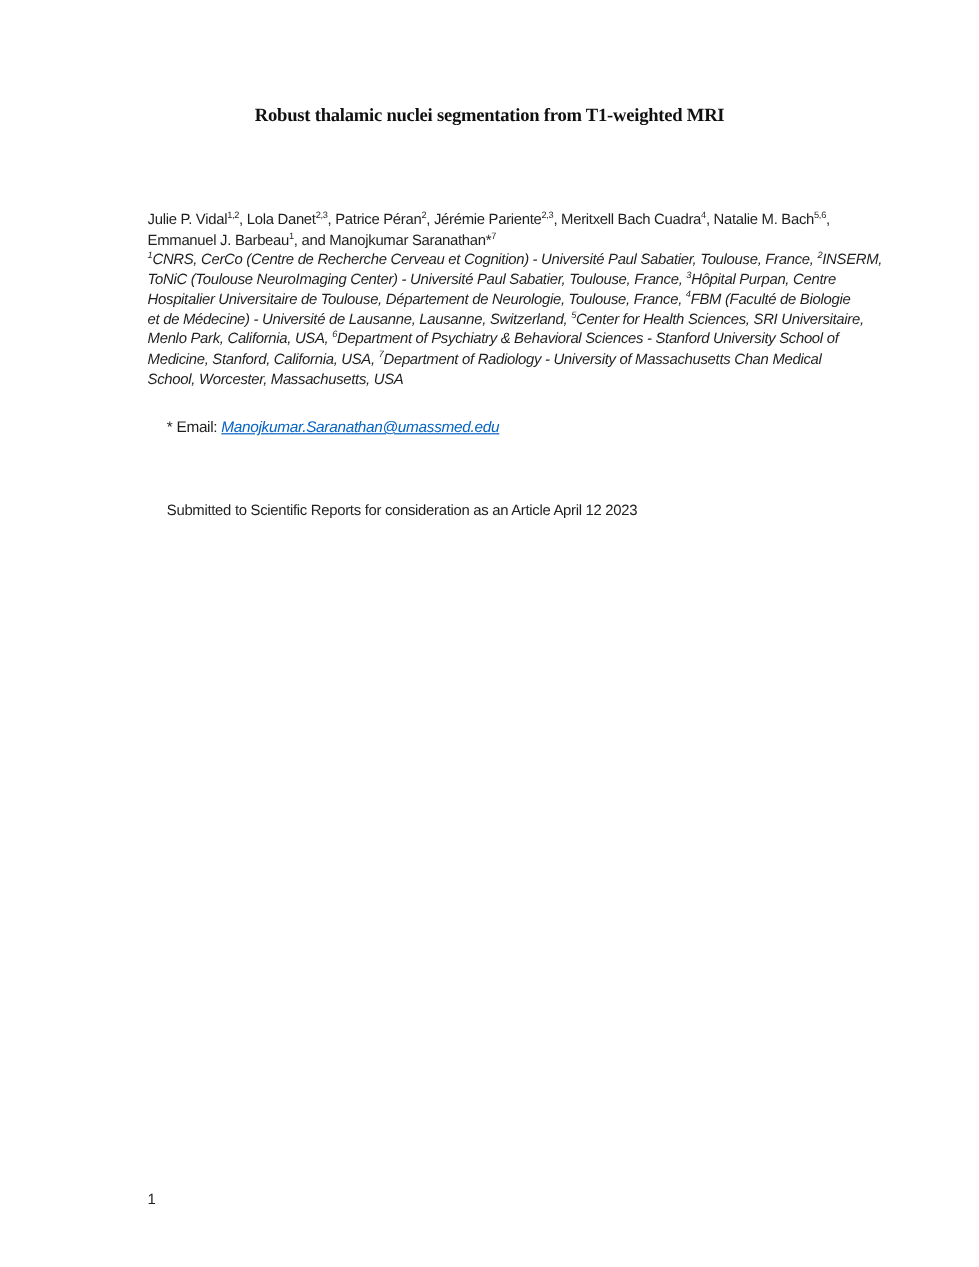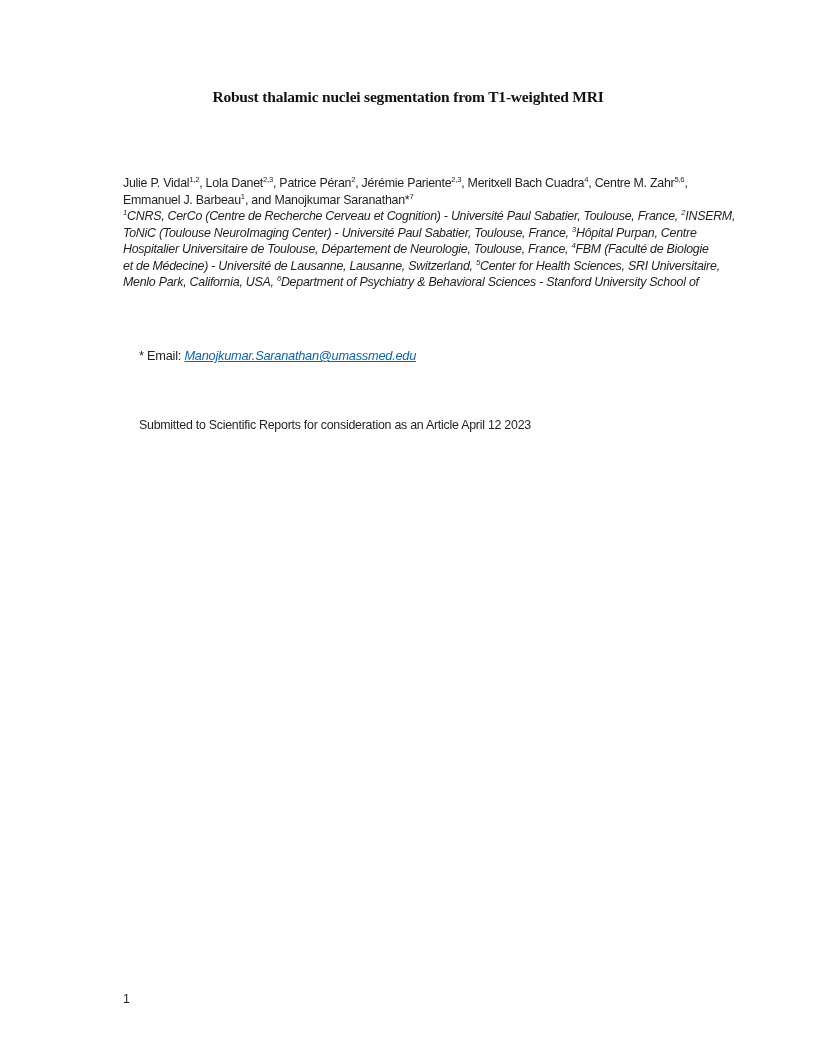--- a/index.html
+++ b/index.html
@@ -71,30 +71,32 @@
   }
 </style>
 </head>
 <body>
 
 <div class="page">
 
   <h1 class="title">Robust thalamic nuclei segmentation from T1-weighted MRI</h1>
 
   <div class="textcol authors">
-      <div class="tline"><span>Julie P. Vidal</span><sup>1,2</sup><span>, Lola Danet</span><sup>2,3</sup><span>, Patrice Péran</span><sup>2</sup><span>, Jérémie Pariente</span><sup>2,3</sup><span>, Meritxell Bach Cuadra</span><sup>4</sup><span>, Centre M. Zahr</span><sup>5,6</sup><span>,</span></div>
+      <div class="tline"><span>Julie P. Vidal</span><sup>1,2</sup><span>, Lola Danet</span><sup>2,3</sup><span>, Patrice Péran</span><sup>2</sup><span>, Jérémie Pariente</span><sup>2,3</sup><span>, Meritxell Bach Cuadra</span><sup>4</sup><span>, Natalie M. Bach</span><sup>5,6</sup><span>,</span></div>
       <div class="tline"><span>Emmanuel J. Barbeau</span><sup>1</sup><span>, and Manojkumar Saranathan*</span><sup>7</sup></div>
     </div>
 
   <div class="textcol affiliations">
       <div class="tline"><sup>1</sup><span>CNRS, CerCo (Centre de Recherche Cerveau et Cognition) - Université Paul Sabatier, Toulouse, France, </span><sup>2</sup><span>INSERM,</span></div>
       <div class="tline"><span>ToNiC (Toulouse NeuroImaging Center) - Université Paul Sabatier, Toulouse, France, </span><sup>3</sup><span>Hôpital Purpan, Centre</span></div>
       <div class="tline"><span>Hospitalier Universitaire de Toulouse, Département de Neurologie, Toulouse, France, </span><sup>4</sup><span>FBM (Faculté de Biologie</span></div>
       <div class="tline"><span>et de Médecine) - Université de Lausanne, Lausanne, Switzerland, </span><sup>5</sup><span>Center for Health Sciences, SRI Universitaire,</span></div>
       <div class="tline"><span>Menlo Park, California, USA, </span><sup>6</sup><span>Department of Psychiatry &amp; Behavioral Sciences - Stanford University School of</span></div>
+      <div class="tline"><span>Medicine, Stanford, California, USA, </span><sup>7</sup><span>Department of Radiology - University of Massachusetts Chan Medical</span></div>
+      <div class="tline"><span>School, Worcester, Massachusetts, USA</span></div>
     </div>
 
   <p class="textcol email-line">
     <span>* Email: </span><a class="email-link" style="color: rgb(5, 99, 193);">Manojkumar.Saranathan@umassmed.edu</a>
   </p>
 
   <p class="textcol submission">Submitted to Scientific Reports for consideration as an Article April 12 2023</p>
 
   <div class="page-number">1</div>
 

